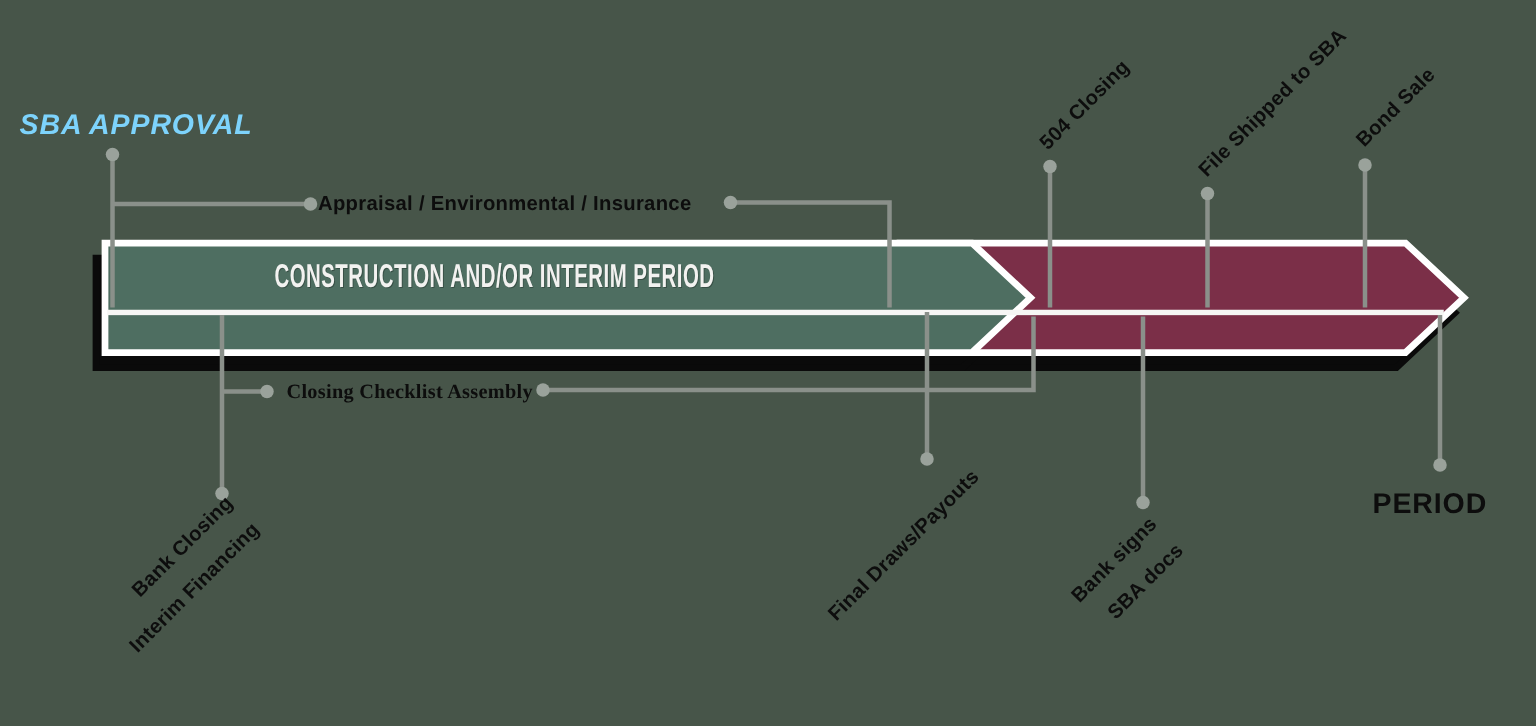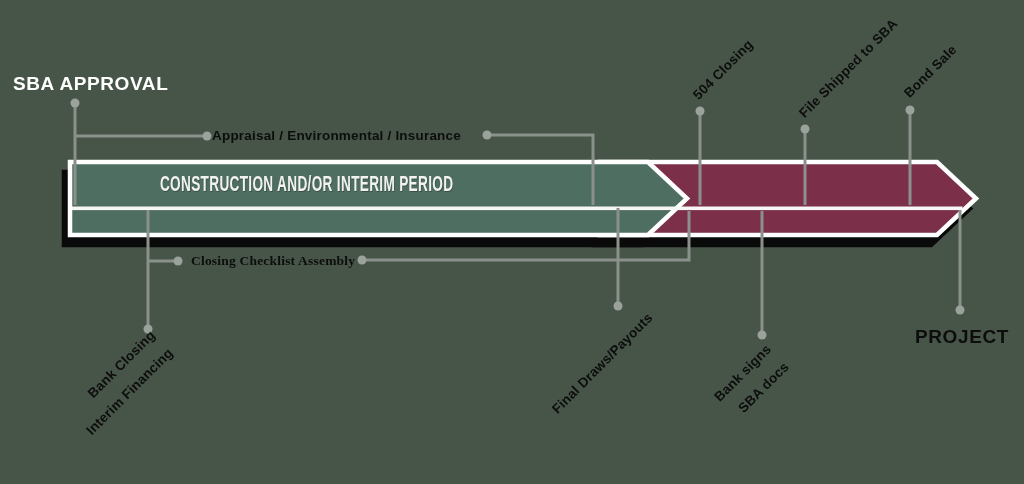--- a/index.html
+++ b/index.html
@@ -33,21 +33,21 @@
     transform:rotate(-45deg);
     transform-origin:right top;
     text-align:right;
   }
   .two-line{line-height:25px;}
   .arrow-text{
     position:absolute;
     color:#F2F2F0;
     font-weight:bold;
     font-size:22px;
-    text-align:left;
+    text-align:center;
     letter-spacing:0.5px;
     text-shadow:1px 1px 0 rgba(0,0,0,0.28);
     white-space:nowrap;
   }
   .arrow-text>span{display:inline-block;transform-origin:center;}
   .squeeze-62>span{transform:scaleX(0.62);}
   .squeeze-70>span{transform:scaleX(0.70);}
   svg{position:absolute;left:0;top:0;}
 </style>
 </head>
@@ -92,27 +92,27 @@
       <circle cx="910" cy="110" r="4.5" fill="#9AA29B"></circle>
       <circle cx="960" cy="310" r="4.5" fill="#9AA29B"></circle>
       <circle cx="762" cy="335" r="4.5" fill="#9AA29B"></circle>
       <circle cx="618" cy="306" r="4.5" fill="#9AA29B"></circle>
       <circle cx="362" cy="260" r="4.5" fill="#9AA29B"></circle>
       <circle cx="178" cy="261" r="4.5" fill="#9AA29B"></circle>
       <circle cx="148" cy="329" r="4.5" fill="#9AA29B"></circle>
     </g>
   </svg>
 
-  <div class="lbl big" style="left: 13px; top: 74px; color: #ffffff;">SBA APPROVAL</div>
+  <div class="lbl big" style="left: 13px; top: 74px; color: #7dd3fc; font-style: italic;">SBA APPROVAL</div>
 
   <div class="lbl" style="left: 212px; top: 128px; color: rgb(13, 13, 13);">Appraisal / Environmental / Insurance</div>
 
   <div class="lbl" style="left: 191px; top: 253px; color: rgb(13, 13, 13); font-family: Liberation Serif, serif;">Closing Checklist Assembly</div>
 
-  <div class="lbl big" style="left: 915px; top: 327px; color: rgb(13, 13, 13);">PROJECT</div>
+  <div class="lbl big" style="left: 915px; top: 327px; color: rgb(13, 13, 13);">PERIOD</div>
 
   <div class="arrow-text squeeze-62" style="left: 70px; top: 171px; width: 520px; color: rgb(242, 242, 240);">
     <span>CONSTRUCTION AND/OR INTERIM PERIOD</span>
   </div>
 
 
   <div class="lbl rot" style="left: 690px; top: 92px; color: rgb(13, 13, 13);">504 Closing</div>
 
   <div class="lbl rot" style="left: 796px; top: 110px; color: rgb(13, 13, 13);">File Shipped to SBA</div>
 

